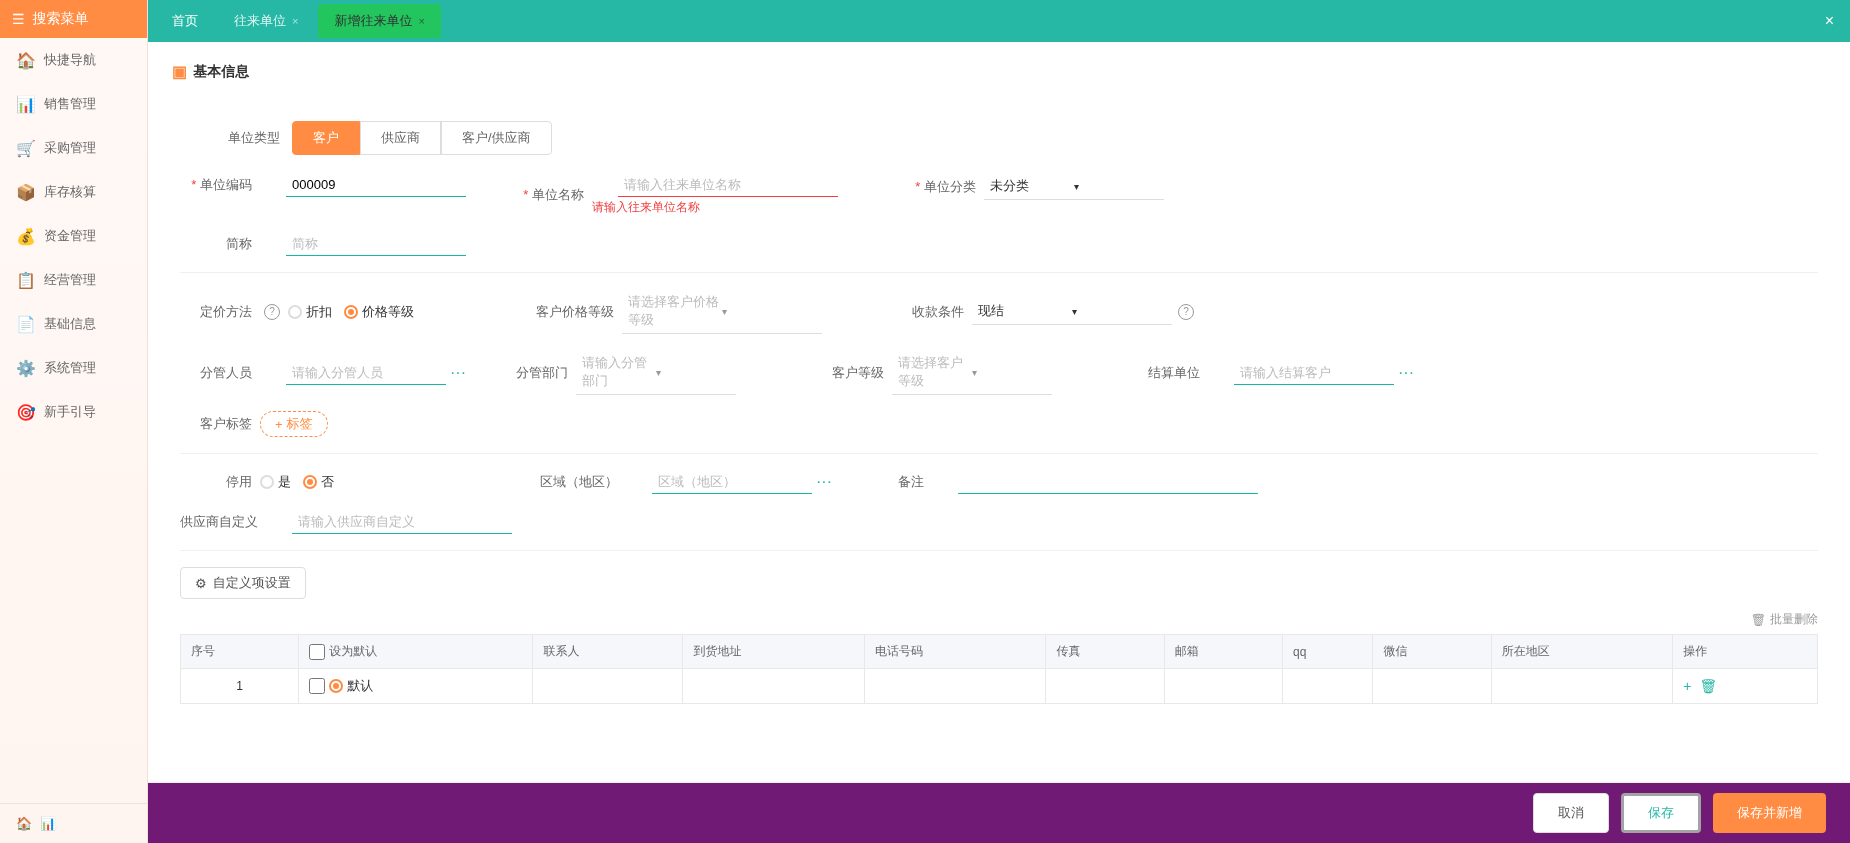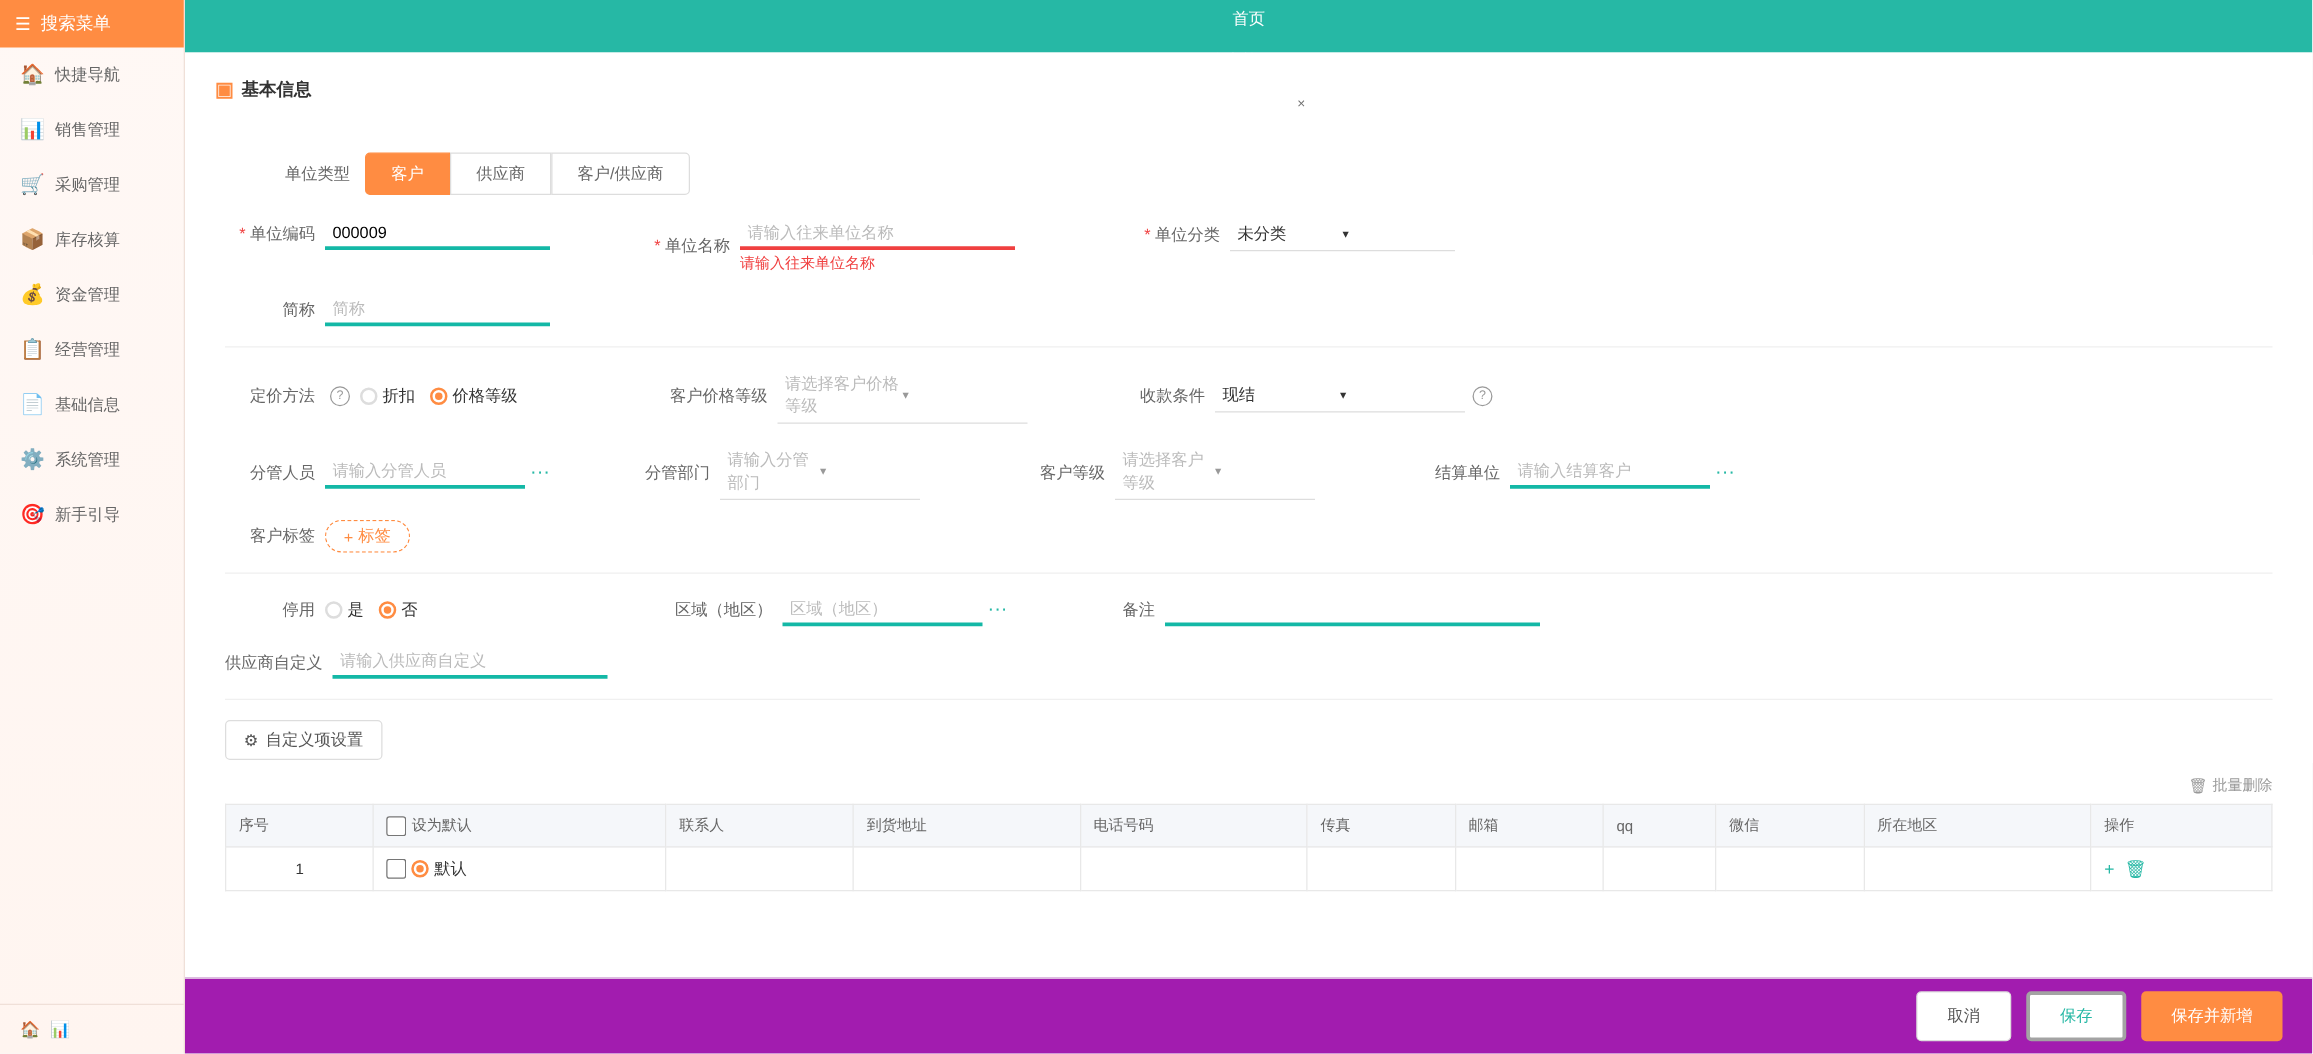--- a/index.html
+++ b/index.html
@@ -51,21 +51,20 @@
     }
 
     
     .tab-bar {
       background: #26b8a5;
       display: flex;
       align-items: center;
       height: 42px;
       padding: 0 8px;
       gap: 4px;
-      flex-direction: column;
     }
     .tab {
       display: flex;
       align-items: center;
       gap: 6px;
       padding: 6px 16px;
       border-radius: 4px 4px 0 0;
       cursor: pointer;
       font-size: 13px;
       color: rgba(255,255,255,0.85);
@@ -160,26 +159,27 @@
       min-width: 80px;
       text-align: right;
     }
     .field-label.required::before {
       content: '* ';
       color: #f04040;
     }
     .field-input {
       flex: 1;
       border: none;
-      border-bottom: 3px solid #14b8a6;
+      border-bottom: 1px solid #14b8a6;
       padding: 4px 6px;
       font-size: 13px;
       outline: none;
       background: transparent;
       min-width: 0;
+      margin-left: 26px;
     }
     .field-input.error { border-bottom-color: #f04040; }
     .field-input::placeholder { color: #bbb; }
 
     .error-msg {
       color: #f04040;
       font-size: 12px;
       margin-top: 2px;
     }
 
@@ -324,21 +324,21 @@
       font-weight: normal;
     }
     .data-table td {
       padding: 8px 10px;
       border: 1px solid #e8e8e8;
       color: #333;
     }
 
     
     .footer-bar {
-      background: #a21caf;
+      background: #701a75;
       border-top: 1px solid #eee;
       padding: 10px 24px;
       display: flex;
       justify-content: flex-end;
       gap: 12px;
     }
     .btn-cancel {
       padding: 8px 24px;
       border: 1px solid #ddd;
       background: white;

